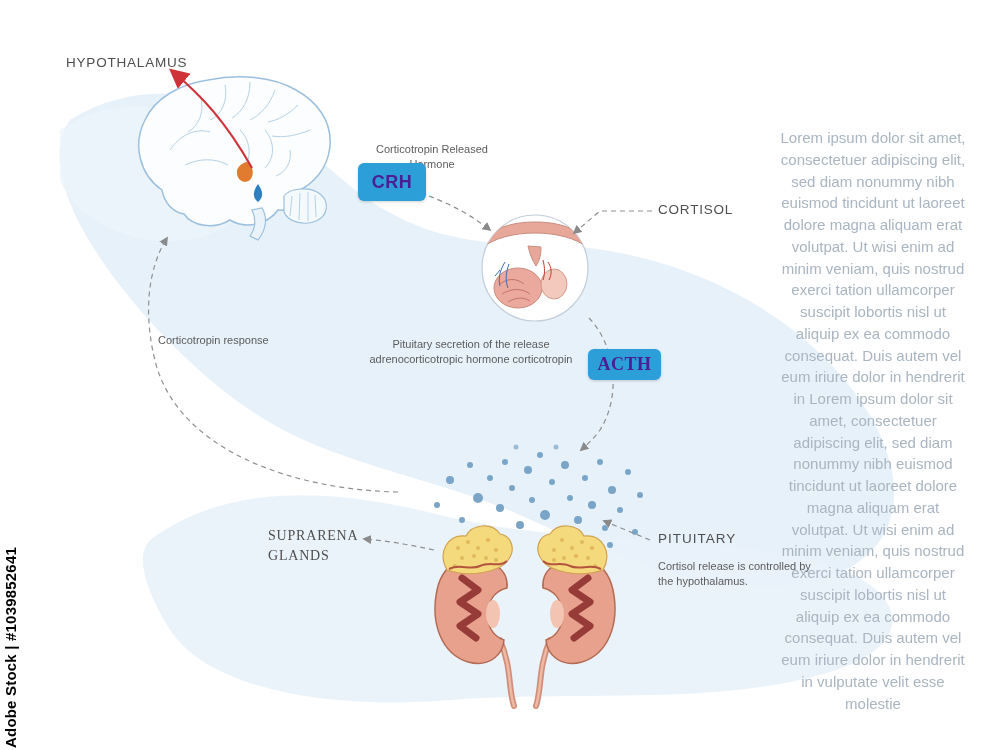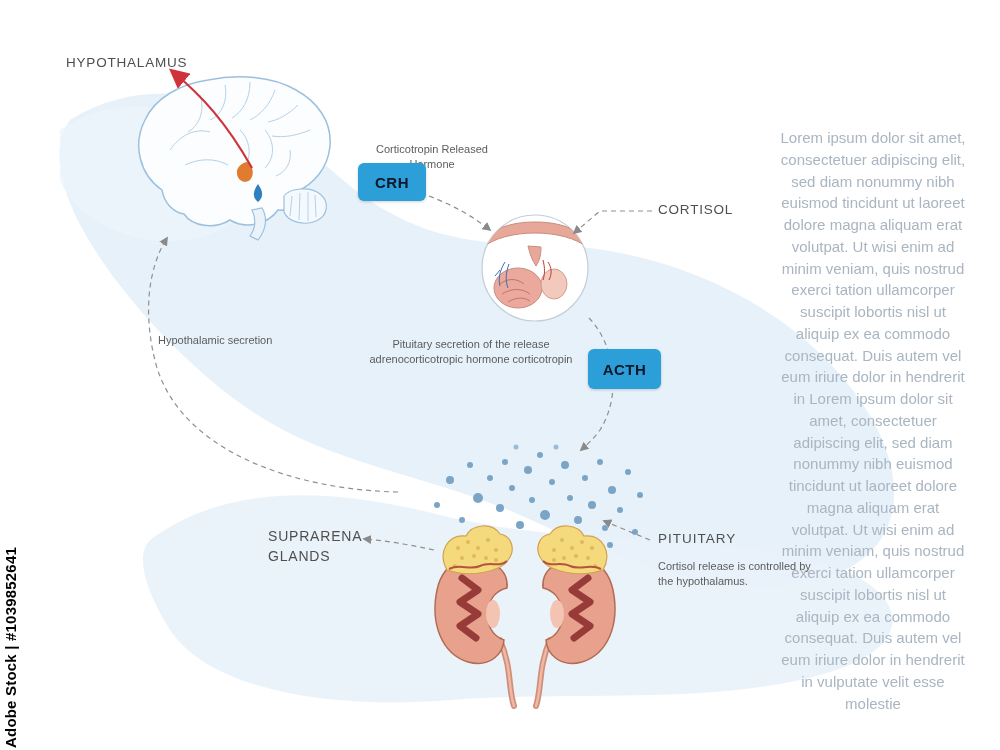--- a/index.html
+++ b/index.html
@@ -5,32 +5,32 @@
   html,body{margin:0;padding:0;background:#fff;}
   .canvas{
     position:relative;width:1000px;height:750px;overflow:hidden;background:#ffffff;
     font-family:"Liberation Sans", sans-serif;
   }
   .layer{position:absolute;left:0;top:0;}
   .label{
     position:absolute;color:#4f4f4f;font-size:13.5px;letter-spacing:0.8px;
     font-weight:400;
   }
-  .label.pre{white-space:pre-line;line-height:1.45;}
+  .label.pre{white-space:pre-line;line-height:1.45;font-family:Liberation Serif, serif;}
   .caption{
     position:absolute;color:#5c5c5c;font-size:11px;line-height:1.35;
   }
   .badge{
     position:absolute;display:flex;align-items:center;justify-content:center;
-    background:#2d9fd8;color:#0f172a;font-size:15px;font-weight:700;
+    background:#2d9fd8;color:#4c1d95;font-size:18px;font-weight:700;
     border-radius:6px;box-shadow:0 1px 3px rgba(0,0,0,0.18);
     letter-spacing:0.5px;
   }
   .badge.crh{left:358px;top:163px;width:68px;height:38px;}
-  .badge.acth{left:588px;top:349px;width:73px;height:40px;}
+  .badge.acth{left:588px;top:349px;width:73px;height:31px;font-family:Liberation Serif, serif;}
   .title{
     position:absolute;left:560px;top:72px;width:400px;text-align:right;
     color:#f28a7d;font-size:30px;font-weight:600;letter-spacing:0.3px;
   }
   .bodytext{
     position:absolute;left:778px;top:127px;width:190px;text-align:center;
     color:#a9b5c1;font-size:15px;line-height:1.45;
   }
   .watermark{
     position:absolute;left:2px;top:748px;transform:rotate(-90deg);
@@ -243,21 +243,21 @@
   <div class="caption" style="left:366px;top:142px;width:132px;text-align:center;">Corticotropin Released Hormone</div>
 
   <div class="badge crh">CRH</div>
 
   <div class="label" style="left:658px;top:202px;">CORTISOL</div>
 
   <div class="caption" style="left:360px;top:337px;width:222px;text-align:center;">Pituitary secretion of the release adrenocorticotropic hormone corticotropin</div>
 
   <div class="badge acth">ACTH</div>
 
-  <div class="caption" style="left:158px;top:333px;">Hypothalamic secretion</div>
+  <div class="caption" style="left:158px;top:333px;">Corticotropin response</div>
 
   <div class="label pre" style="left:268px;top:526px;font-size:14px;">SUPRARENA
 GLANDS</div>
 
   <div class="label" style="left:658px;top:531px;letter-spacing:1px;">PITUITARY</div>
 
   <div class="caption" style="left:658px;top:559px;width:170px;">Cortisol release is controlled by the hypothalamus.</div>
 
   <div class="watermark">Adobe Stock | #1039852641</div>
 

